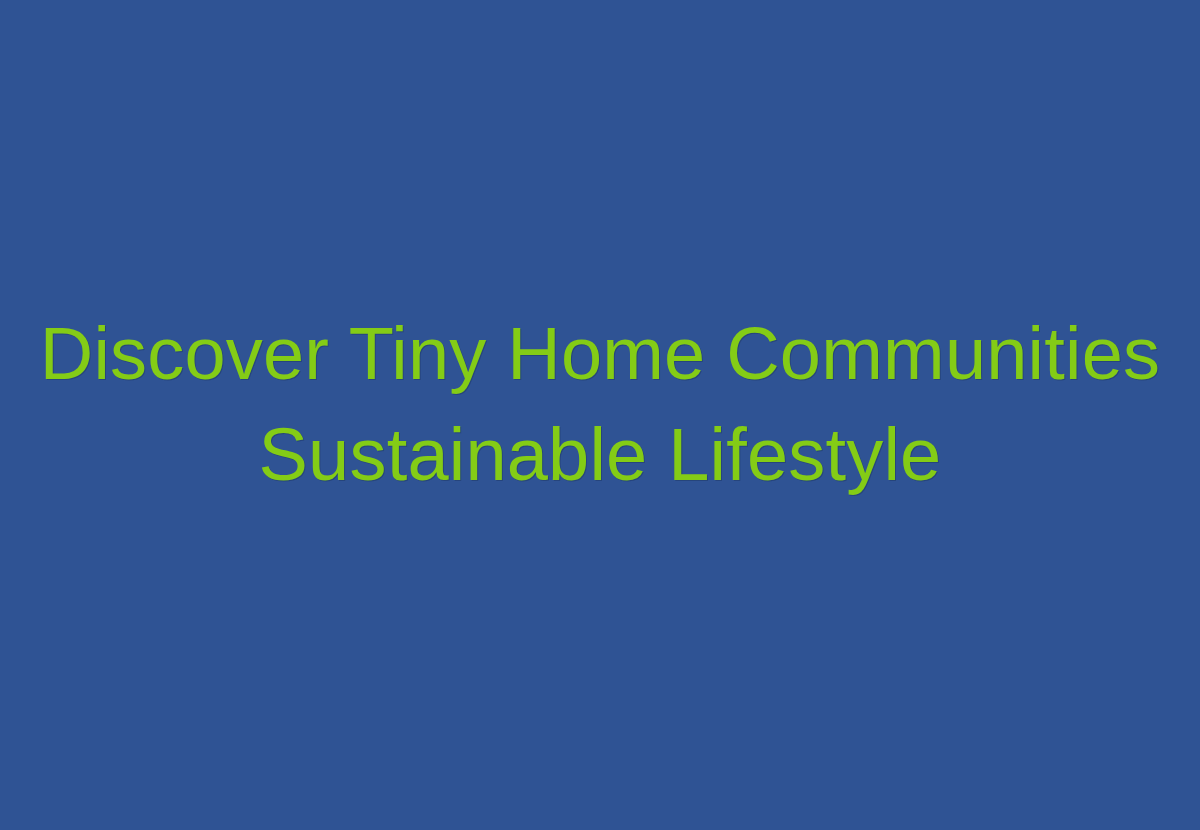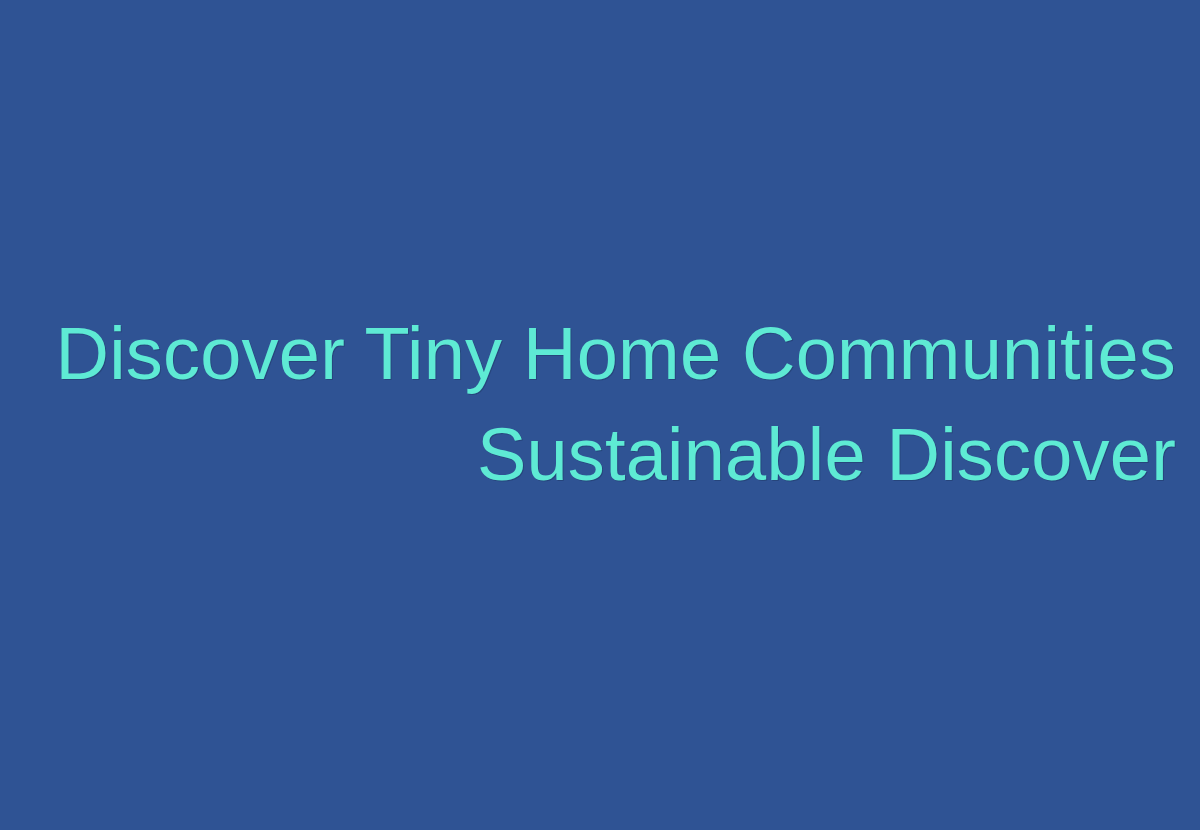--- a/index.html
+++ b/index.html
@@ -35,33 +35,33 @@
   }
 
   .hero-title {
     margin: 0;
     padding: 0;
     font-family: "Liberation Sans", sans-serif;
     font-weight: 400;
     font-size: 74px;
     line-height: 101px;
     letter-spacing: 0.2px;
-    color: #5eead4;
-    text-align: right;
+    color: #84cc16;
+    text-align: center;
     text-shadow: 1px 1px 0 rgba(20, 35, 70, 0.30);
     white-space: nowrap;
   }
 
   .hero-title .title-line {
     display: block;
   }
 </style>
 </head>
 <body>
 
 <div class="stage">
   <div class="hero-title-block">
     <h1 class="hero-title">
       <span class="title-line">Discover Tiny Home Communities</span>
-      <span class="title-line">Sustainable Discover</span>
+      <span class="title-line">Sustainable Lifestyle</span>
     </h1>
   </div>
 </div>
 
 </body></html>

